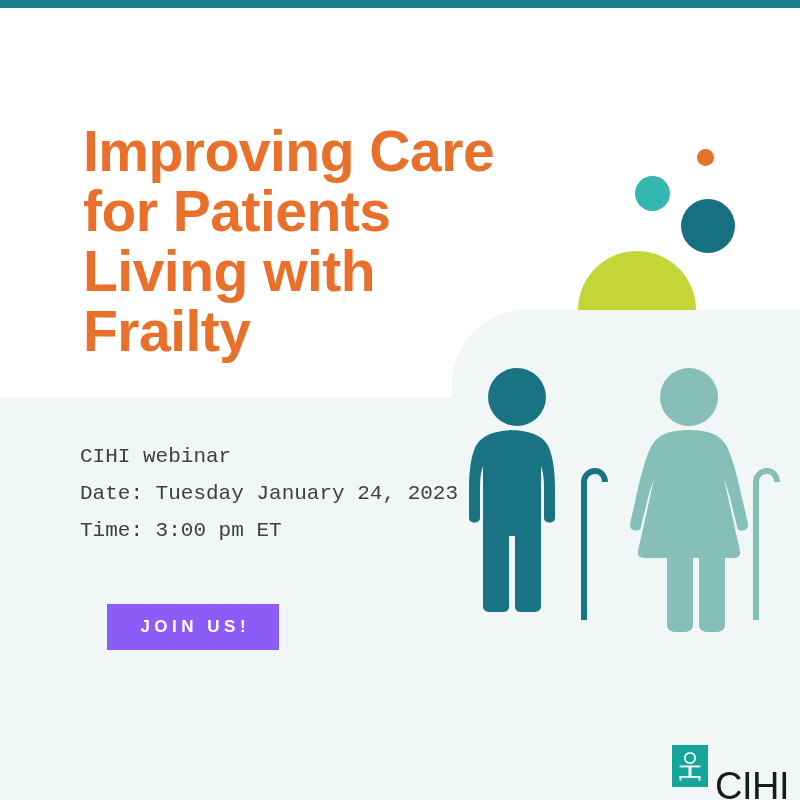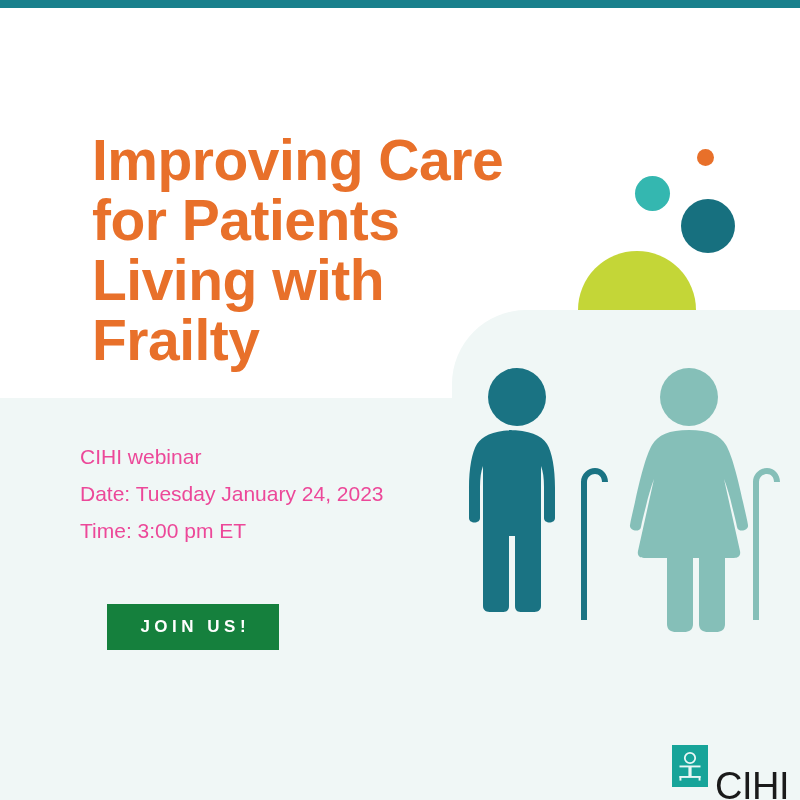--- a/index.html
+++ b/index.html
@@ -85,48 +85,49 @@
     border-top-right-radius: 59px 59px;
     background: #C4D637;
   }
 
   
   .headline {
     position: absolute;
     left: 80px;
     top: 118px;
     width: 440px;
-    margin: 12px;
+    margin: 3px;
     color: #E8702A;
     font-size: 57px;
     line-height: 60px;
     font-weight: bold;
     letter-spacing: -0.5px;
   }
 
   .details {
     position: absolute;
     left: 80px;
     top: 438px;
     width: 400px;
   }
   .details .line {
-    color: #ec4899;
+    color: #404040;
     font-size: 21px;
     line-height: 37px;
     white-space: nowrap;
+    font-family: Liberation Mono, monospace;
   }
 
   .join-button {
     position: absolute;
     left: 107px;
     top: 604px;
     width: 172px;
     height: 46px;
-    background: #15803d;
+    background: #8b5cf6;
     color: #FFFFFF;
     border: none;
     font-family: "Liberation Sans", sans-serif;
     font-size: 17px;
     font-weight: bold;
     letter-spacing: 4.5px;
     text-indent: 4.5px;
     cursor: pointer;
     padding: 0;
   }

